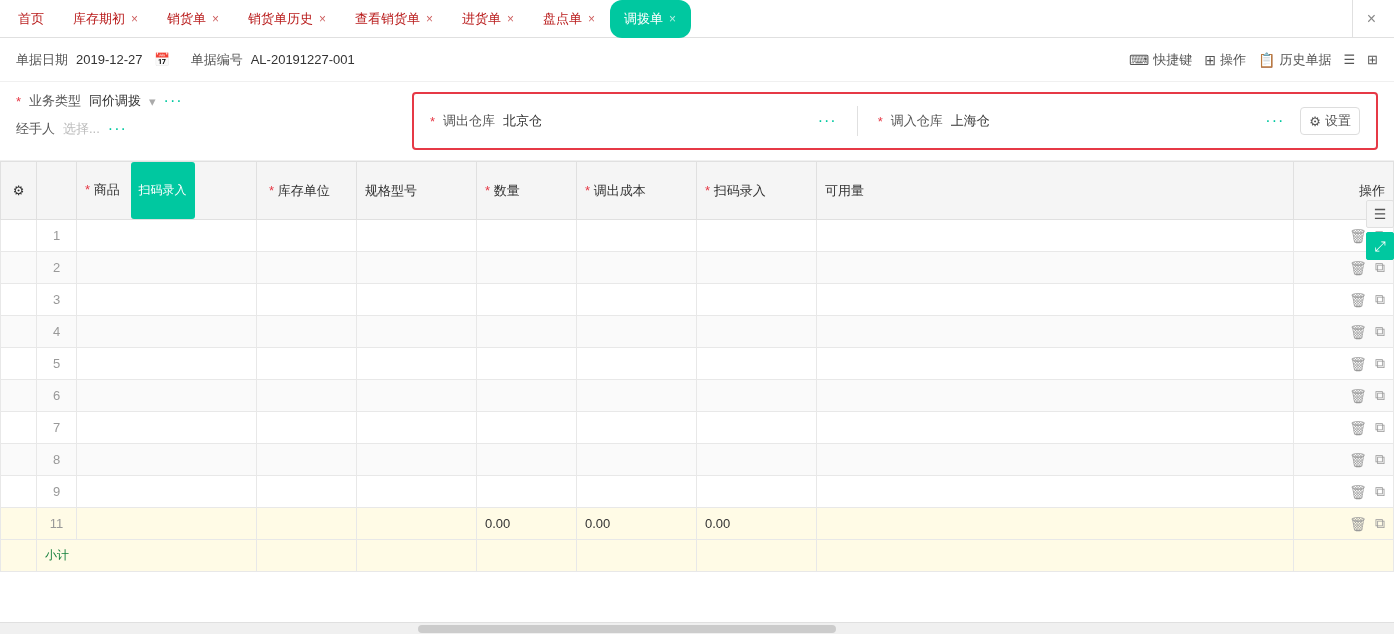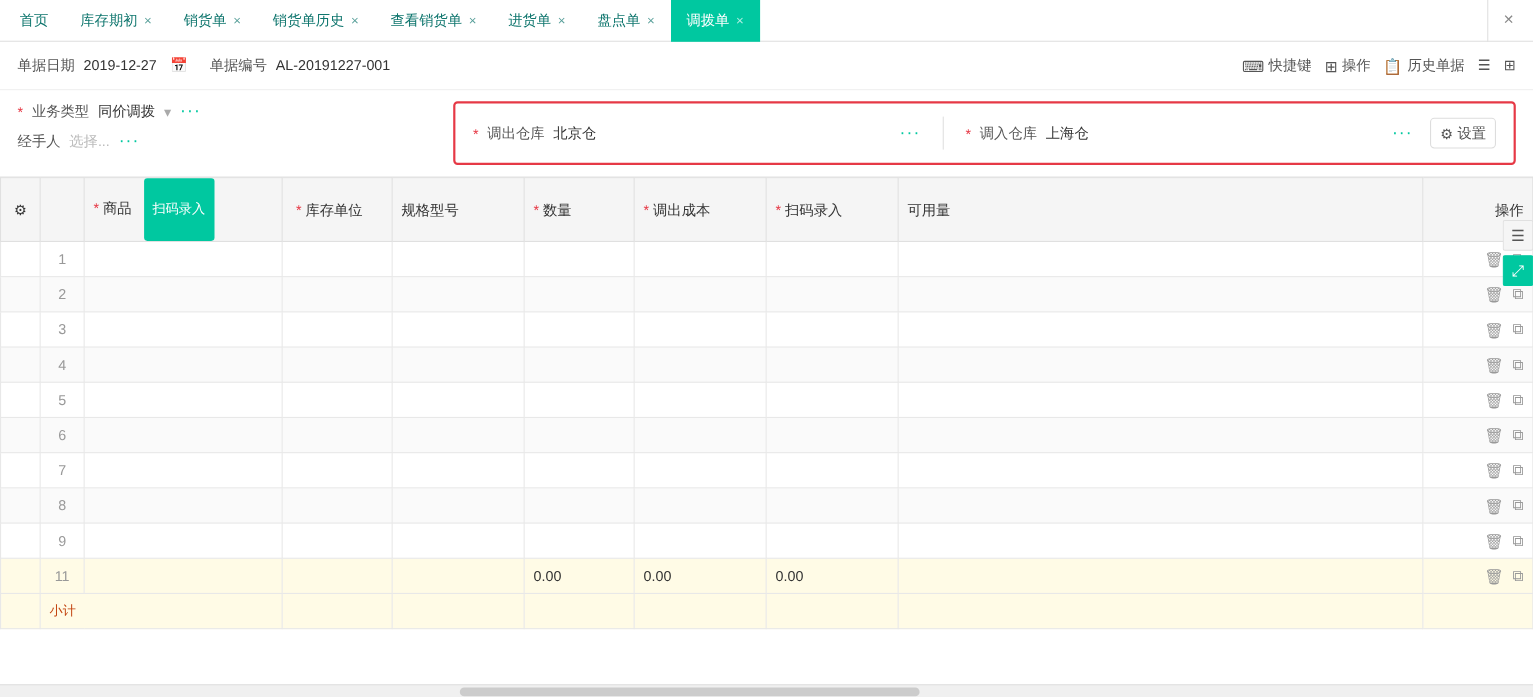--- a/index.html
+++ b/index.html
@@ -13,29 +13,29 @@
       background: #fff;
       height: 38px;
       padding: 0 4px;
     }
     .tab {
       display: flex;
       align-items: center;
       padding: 0 14px;
       height: 38px;
       cursor: pointer;
-      color: #0f766e;
+      color: #b91c1c;
       font-size: 13px;
       border-right: 1px solid transparent;
       position: relative;
     }
     .tab.active {
       background: #00c8a0;
       color: #fff;
-      border-radius: 0;
+      border-radius: 12px;
     }
     .tab .close-icon {
       margin-left: 6px;
       font-size: 12px;
       cursor: pointer;
       opacity: 0.7;
     }
     .tab.active .close-icon { color: #fff; }
     .tab-spacer { flex: 1; }
     .window-close {
@@ -553,21 +553,21 @@
             <td></td>
             <td>
                 <div class="op-icons">
                   <span class="op-btn">🗑</span>
                   <span class="op-btn">⧉</span>
                 </div>
               </td>
           </tr>
           <tr style="background:#fffbe6;">
             <td></td>
-            <td colspan="2" style="color:#c2410c; font-size:12px;">小计</td>
+            <td colspan="2" style="color:#15803d; font-size:12px;">小计</td>
             <td></td>
             <td></td>
             <td></td>
             <td></td>
             <td></td>
             <td></td>
             <td></td>
           </tr>
         </tbody>
       </table>

